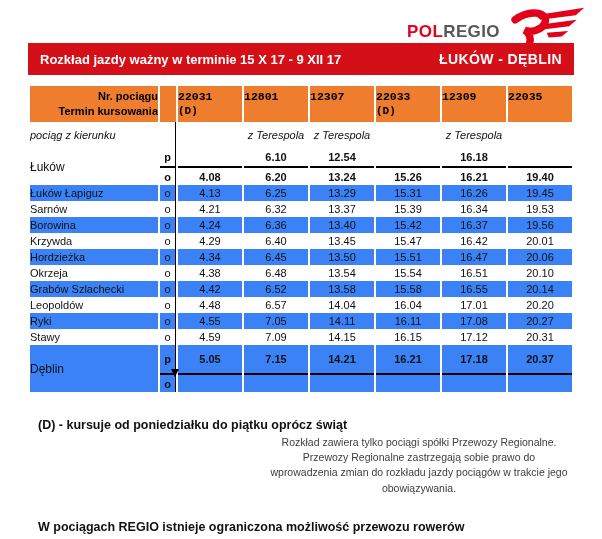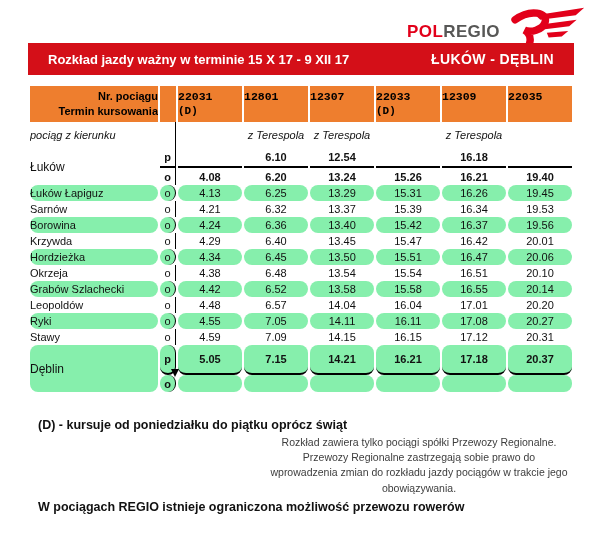--- a/index.html
+++ b/index.html
@@ -8,21 +8,21 @@
 
   
   .logo{position:absolute;top:6px;right:16px;display:flex;align-items:center;gap:2px;}
   .logo-text{font-weight:bold;font-size:17px;letter-spacing:.4px;line-height:1;text-align:center;}
   .logo-text .pol{color:#e2001a;}
   .logo-text .regio{color:#575756;}
   .logo-mark{width:84px;height:50px;display:block;}
 
   
   .banner{position:absolute;left:28px;top:43px;width:546px;height:32px;background:#d40f18;color:#fff;
-          display:flex;align-items:center;justify-content:space-between;box-sizing:border-box;padding:0 20px;gap:40px;}
+          display:flex;align-items:center;justify-content:space-between;box-sizing:border-box;padding:0 12px;gap:40px;}
   .banner .validity{font-weight:bold;font-size:13px;}
   .banner .route{font-weight:bold;font-size:14px;letter-spacing:.4px;}
 
   
   .table-wrap{position:absolute;left:28px;top:86px;width:546px;}
   table.tt{width:546px;table-layout:fixed;border-collapse:separate;border-spacing:2px 0;}
   .tt th,.tt td{padding:0;margin:0;box-sizing:border-box;vertical-align:middle;font-size:11px;color:#111;overflow:hidden;white-space:nowrap;}
   .tt thead th{background:#ee7e2e;font-weight:bold;color:#000;}
   tr.h-head{height:36px;}
   tr.h-dir{height:26px;}
@@ -35,30 +35,30 @@
   .train-h{text-align:left;line-height:1.25;font-family:Liberation Mono, monospace;}
   .t-num{font-size:11.5px;}
   .t-term{font-size:11px;height:13px;}
   .dir-label{font-style:italic;font-size:9px;padding-left:4px;color:#222;text-align:left;}
   .origin{font-style:italic;font-size:9.5px;text-align:center;color:#222;}
   .station{text-align:left;padding-left:5px;font-size:11px;}
   .station.major{font-weight:normal;font-size:12px;}
   .po{text-align:center;}
   .time{text-align:center;}
   .b{font-weight:bold;}
-  .g{background:#86efac;border-radius:8px;}
+  .g{background:#3b82f6;}
   .vline{border-right:1.5px solid #000;}
   .uline{border-bottom:2px solid #000;}
   .arrow{position:absolute;left:143px;top:283px;width:0;height:0;
          border-left:4.5px solid transparent;border-right:4.5px solid transparent;border-top:8px solid #000;}
 
   
   .footnote{position:absolute;left:38px;top:418px;font-weight:bold;font-size:12.5px;color:#111;}
   .disclaimer{position:absolute;right:32px;top:435px;width:302px;text-align:center;font-size:10.5px;color:#3d3d3d;line-height:1.45;white-space:normal;}
-  .bikes{position:absolute;left:38px;top:500px;font-weight:bold;font-size:12.5px;color:#111;}
+  .bikes{position:absolute;left:38px;top:520px;font-weight:bold;font-size:12.5px;color:#111;}
 </style>
 </head>
 <body>
 
 <div class="page">
 
   <div class="logo">
     <span class="logo-text"><span class="pol">POL</span><span class="regio">REGIO</span></span>
     <svg class="logo-mark" viewBox="0 0 90 52" xmlns="http://www.w3.org/2000/svg" aria-hidden="true">
       <path d="M36 9 L88 1 L79 9 L41 14 Z" fill="#e2001a"></path>

